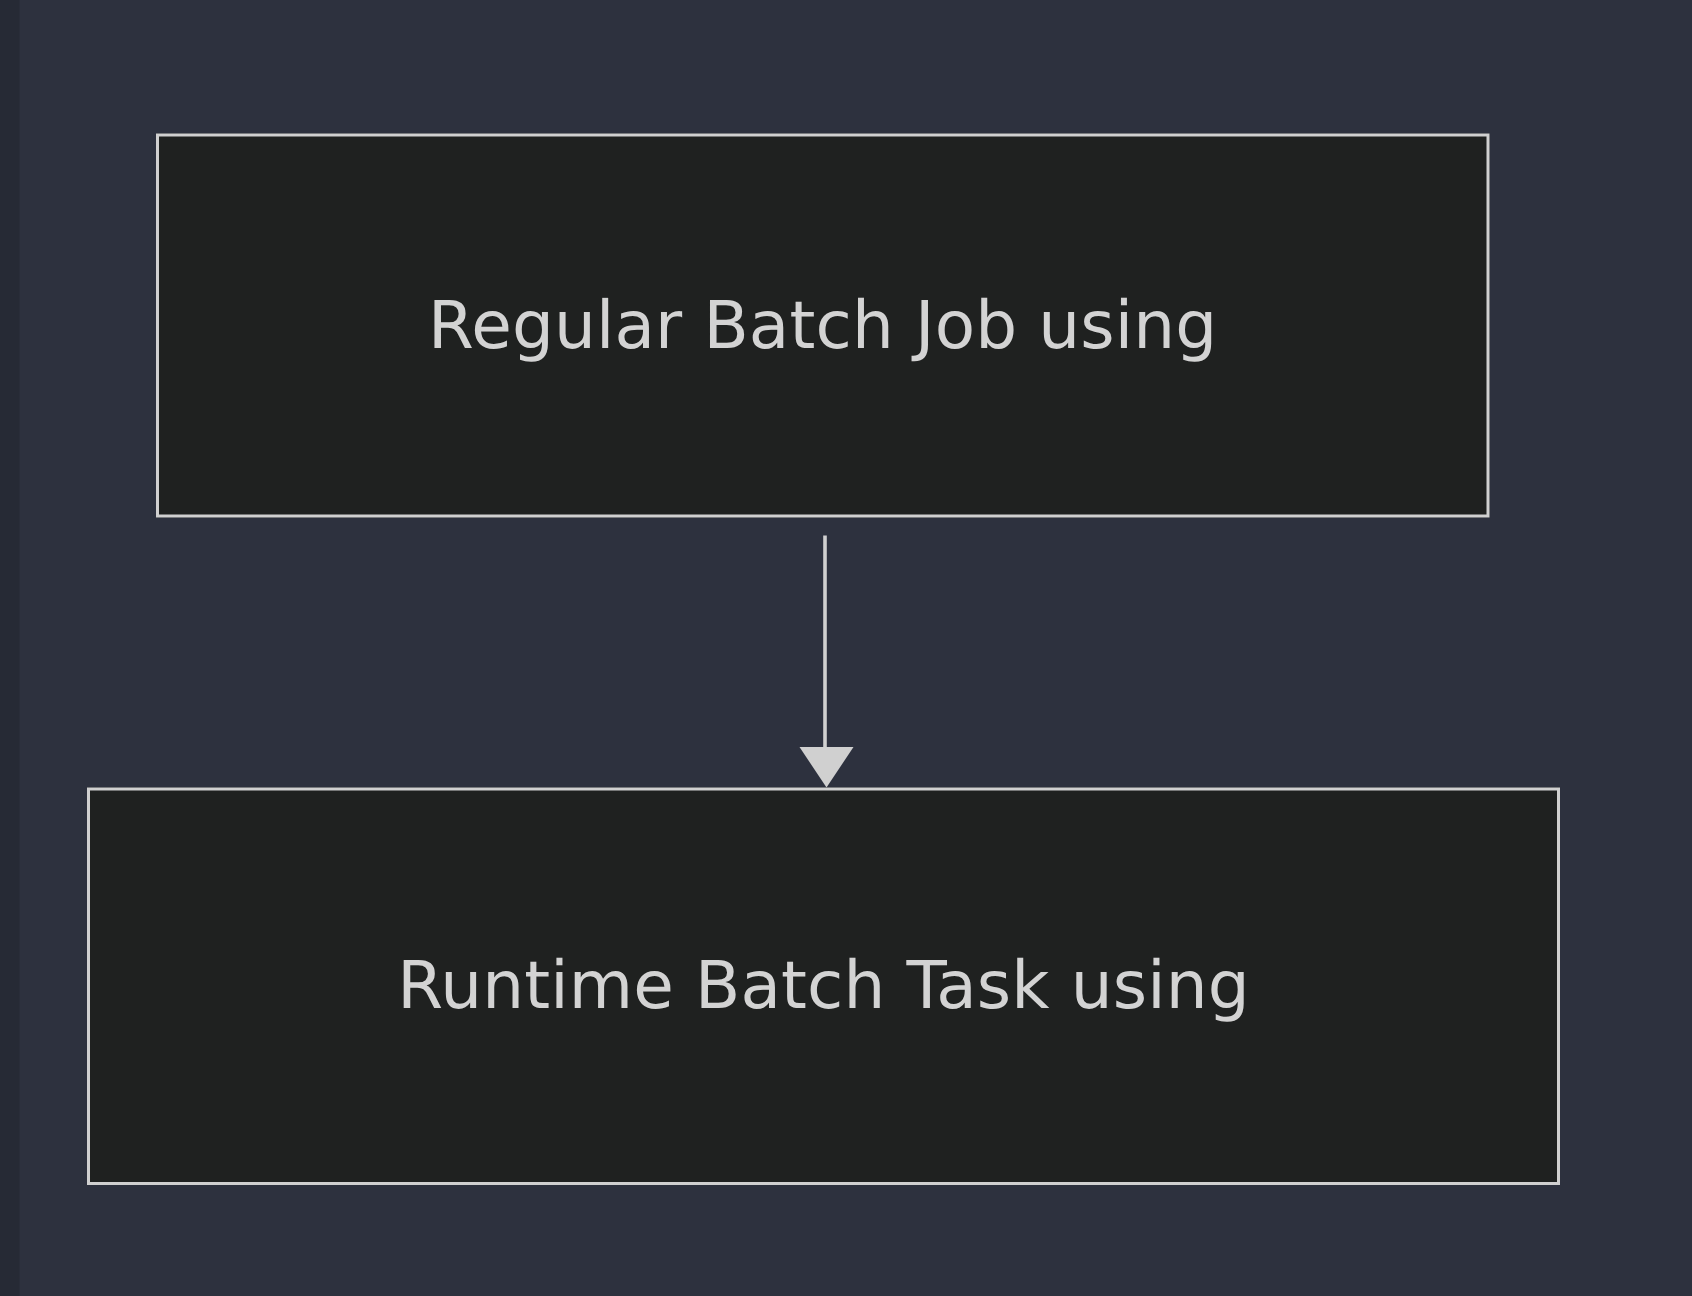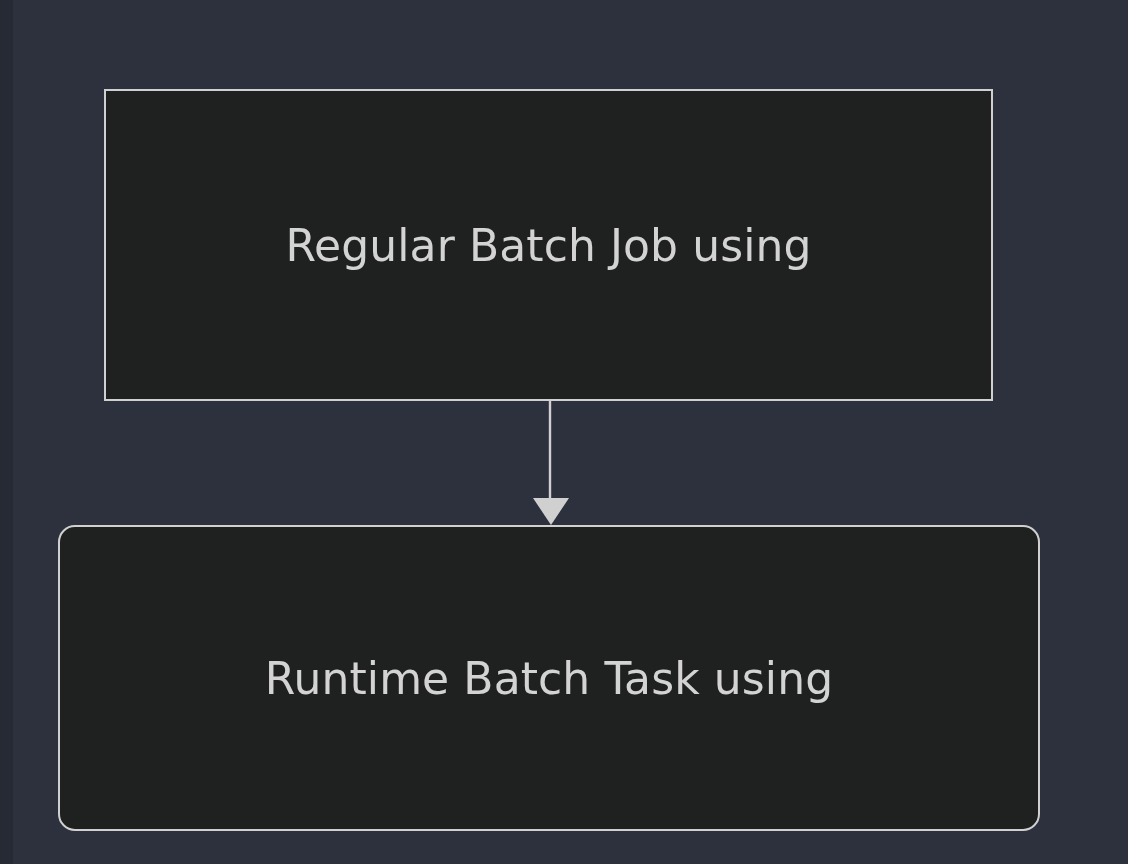--- a/index.html
+++ b/index.html
@@ -53,31 +53,30 @@
     line-height: 81px;
     letter-spacing: 0.1px;
     white-space: nowrap;
   }
 
   
   #node-batch-job {
     left: 104px;
     top: 89px;
     width: 889px;
-    height: 312px;
+    height: 256px;
     align-items: center;
   }
 
   
   #node-batch-task {
     left: 58px;
     top: 525px;
     width: 982px;
-    height: 306px;
-    border-radius: 17px;
+    height: 265px;
   }
 
   
   #edge-job-to-task {
     position: absolute;
     left: 0;
     top: 0;
     width: 1128px;
     height: 864px;
     pointer-events: none;

